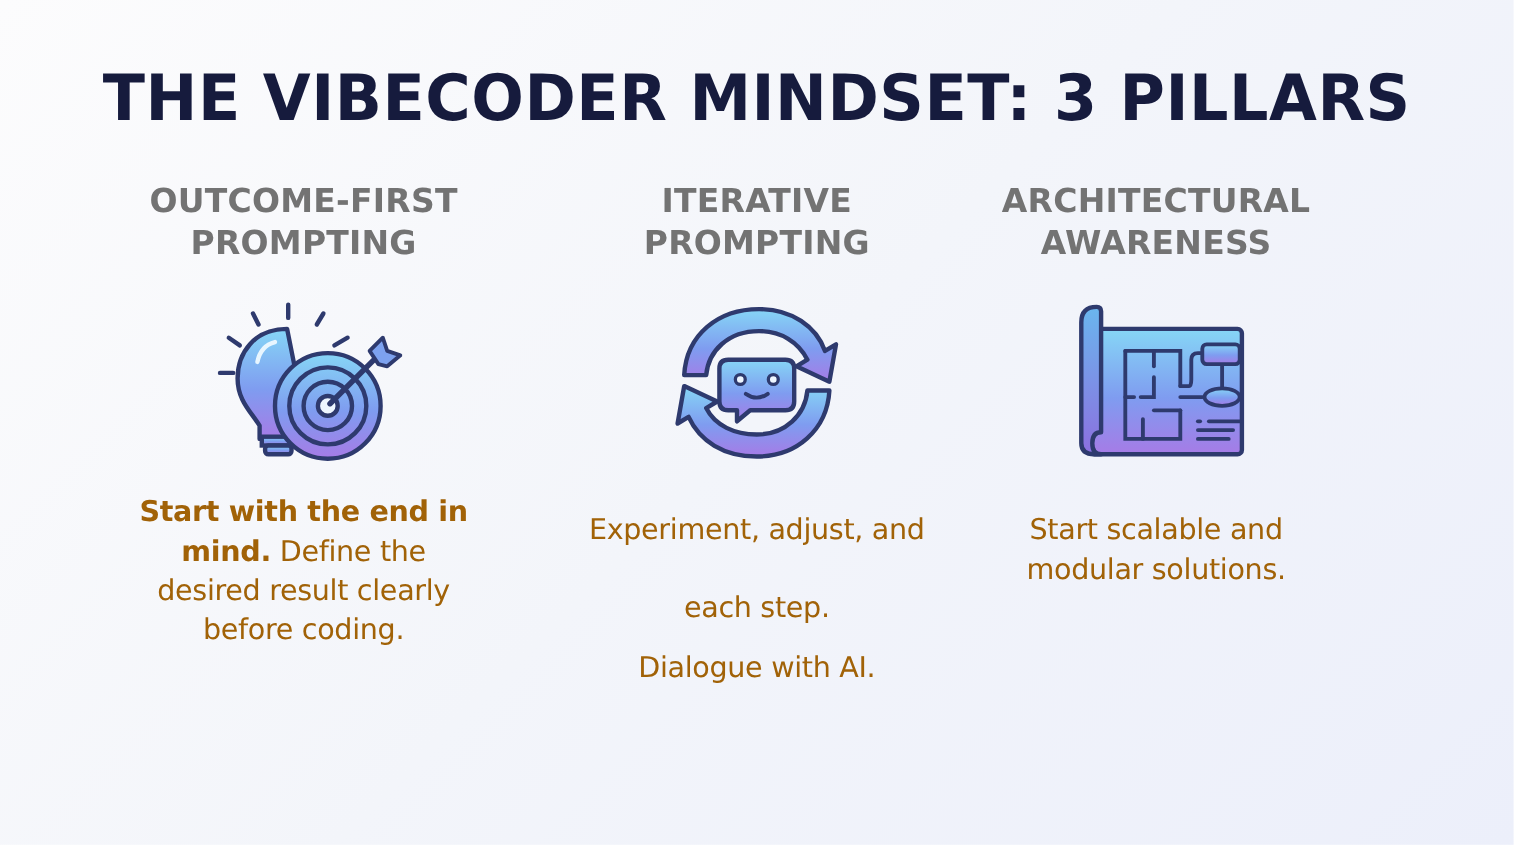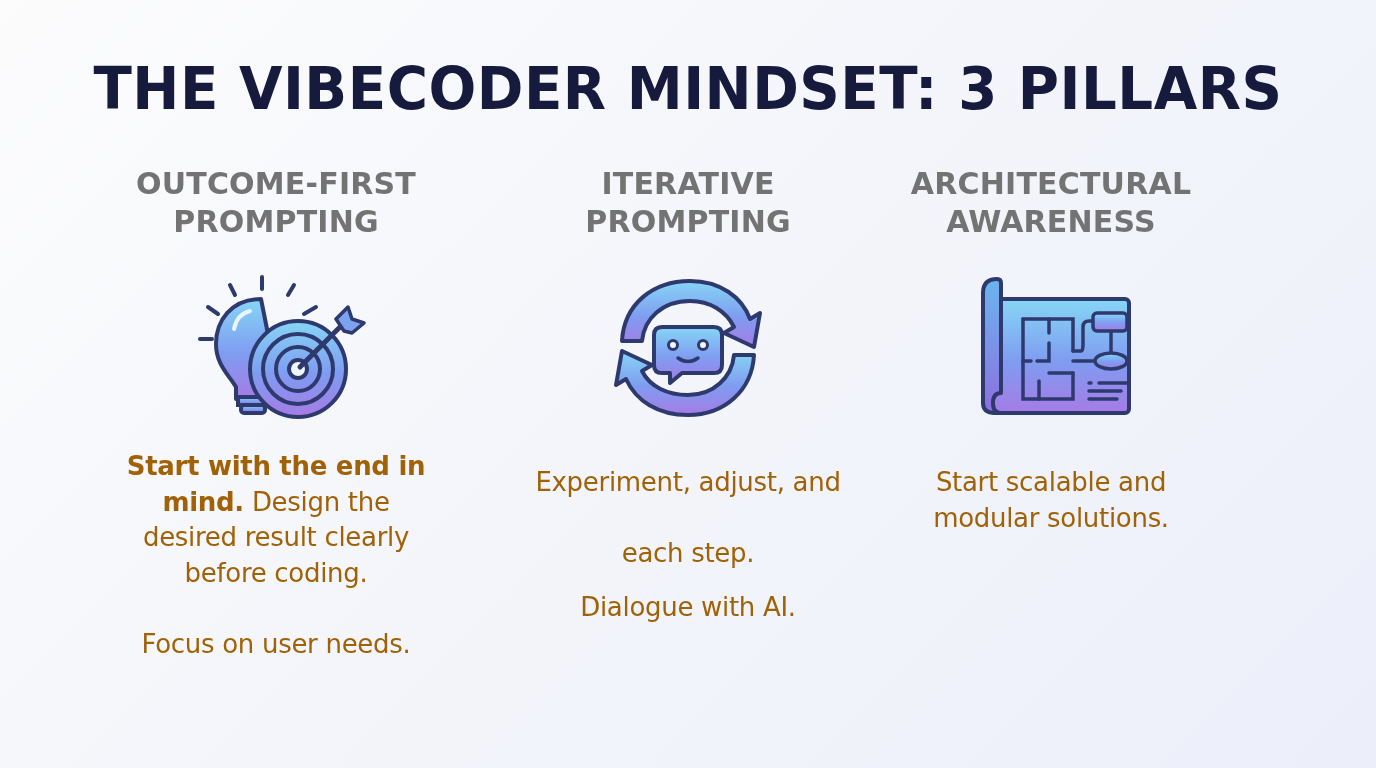--- a/index.html
+++ b/index.html
@@ -79,25 +79,24 @@
     <circle cx="112" cy="100" r="48" fill="url(#g1)" stroke="#2e3a6e" stroke-width="4"></circle>
     <circle cx="112" cy="100" r="35" fill="none" stroke="#2e3a6e" stroke-width="4"></circle>
     <circle cx="112" cy="100" r="22" fill="none" stroke="#2e3a6e" stroke-width="4"></circle>
     <circle cx="112" cy="100" r="9" fill="#eef6ff" stroke="#2e3a6e" stroke-width="4"></circle>
     <line x1="114" y1="98" x2="160" y2="52" stroke="#2e3a6e" stroke-width="5" stroke-linecap="round"></line>
     <path d="M150 50 L162 38 L166 50 L178 54 L166 64 L158 62 Z" fill="#7da2ef" stroke="#2e3a6e" stroke-width="3.5" stroke-linejoin="round"></path>
   </svg>
   <div class="desc">
     <p>
       <b>Start with the end in</b><br>
-      <b>mind.</b><span> Design the</span><br>
+      <b>mind.</b><span> Define the</span><br>
       <span>desired result clearly</span><br>
       <span>before coding.</span>
     </p>
-    <p class="gap-lg">Focus on user needs.</p>
   </div>
 </div>
 
 <div class="col c2">
   <h2 class="heading">
     <span>ITERATIVE</span>
     <span>PROMPTING</span>
   </h2>
   <svg class="icon" viewBox="0 0 180 160">
     <defs>

